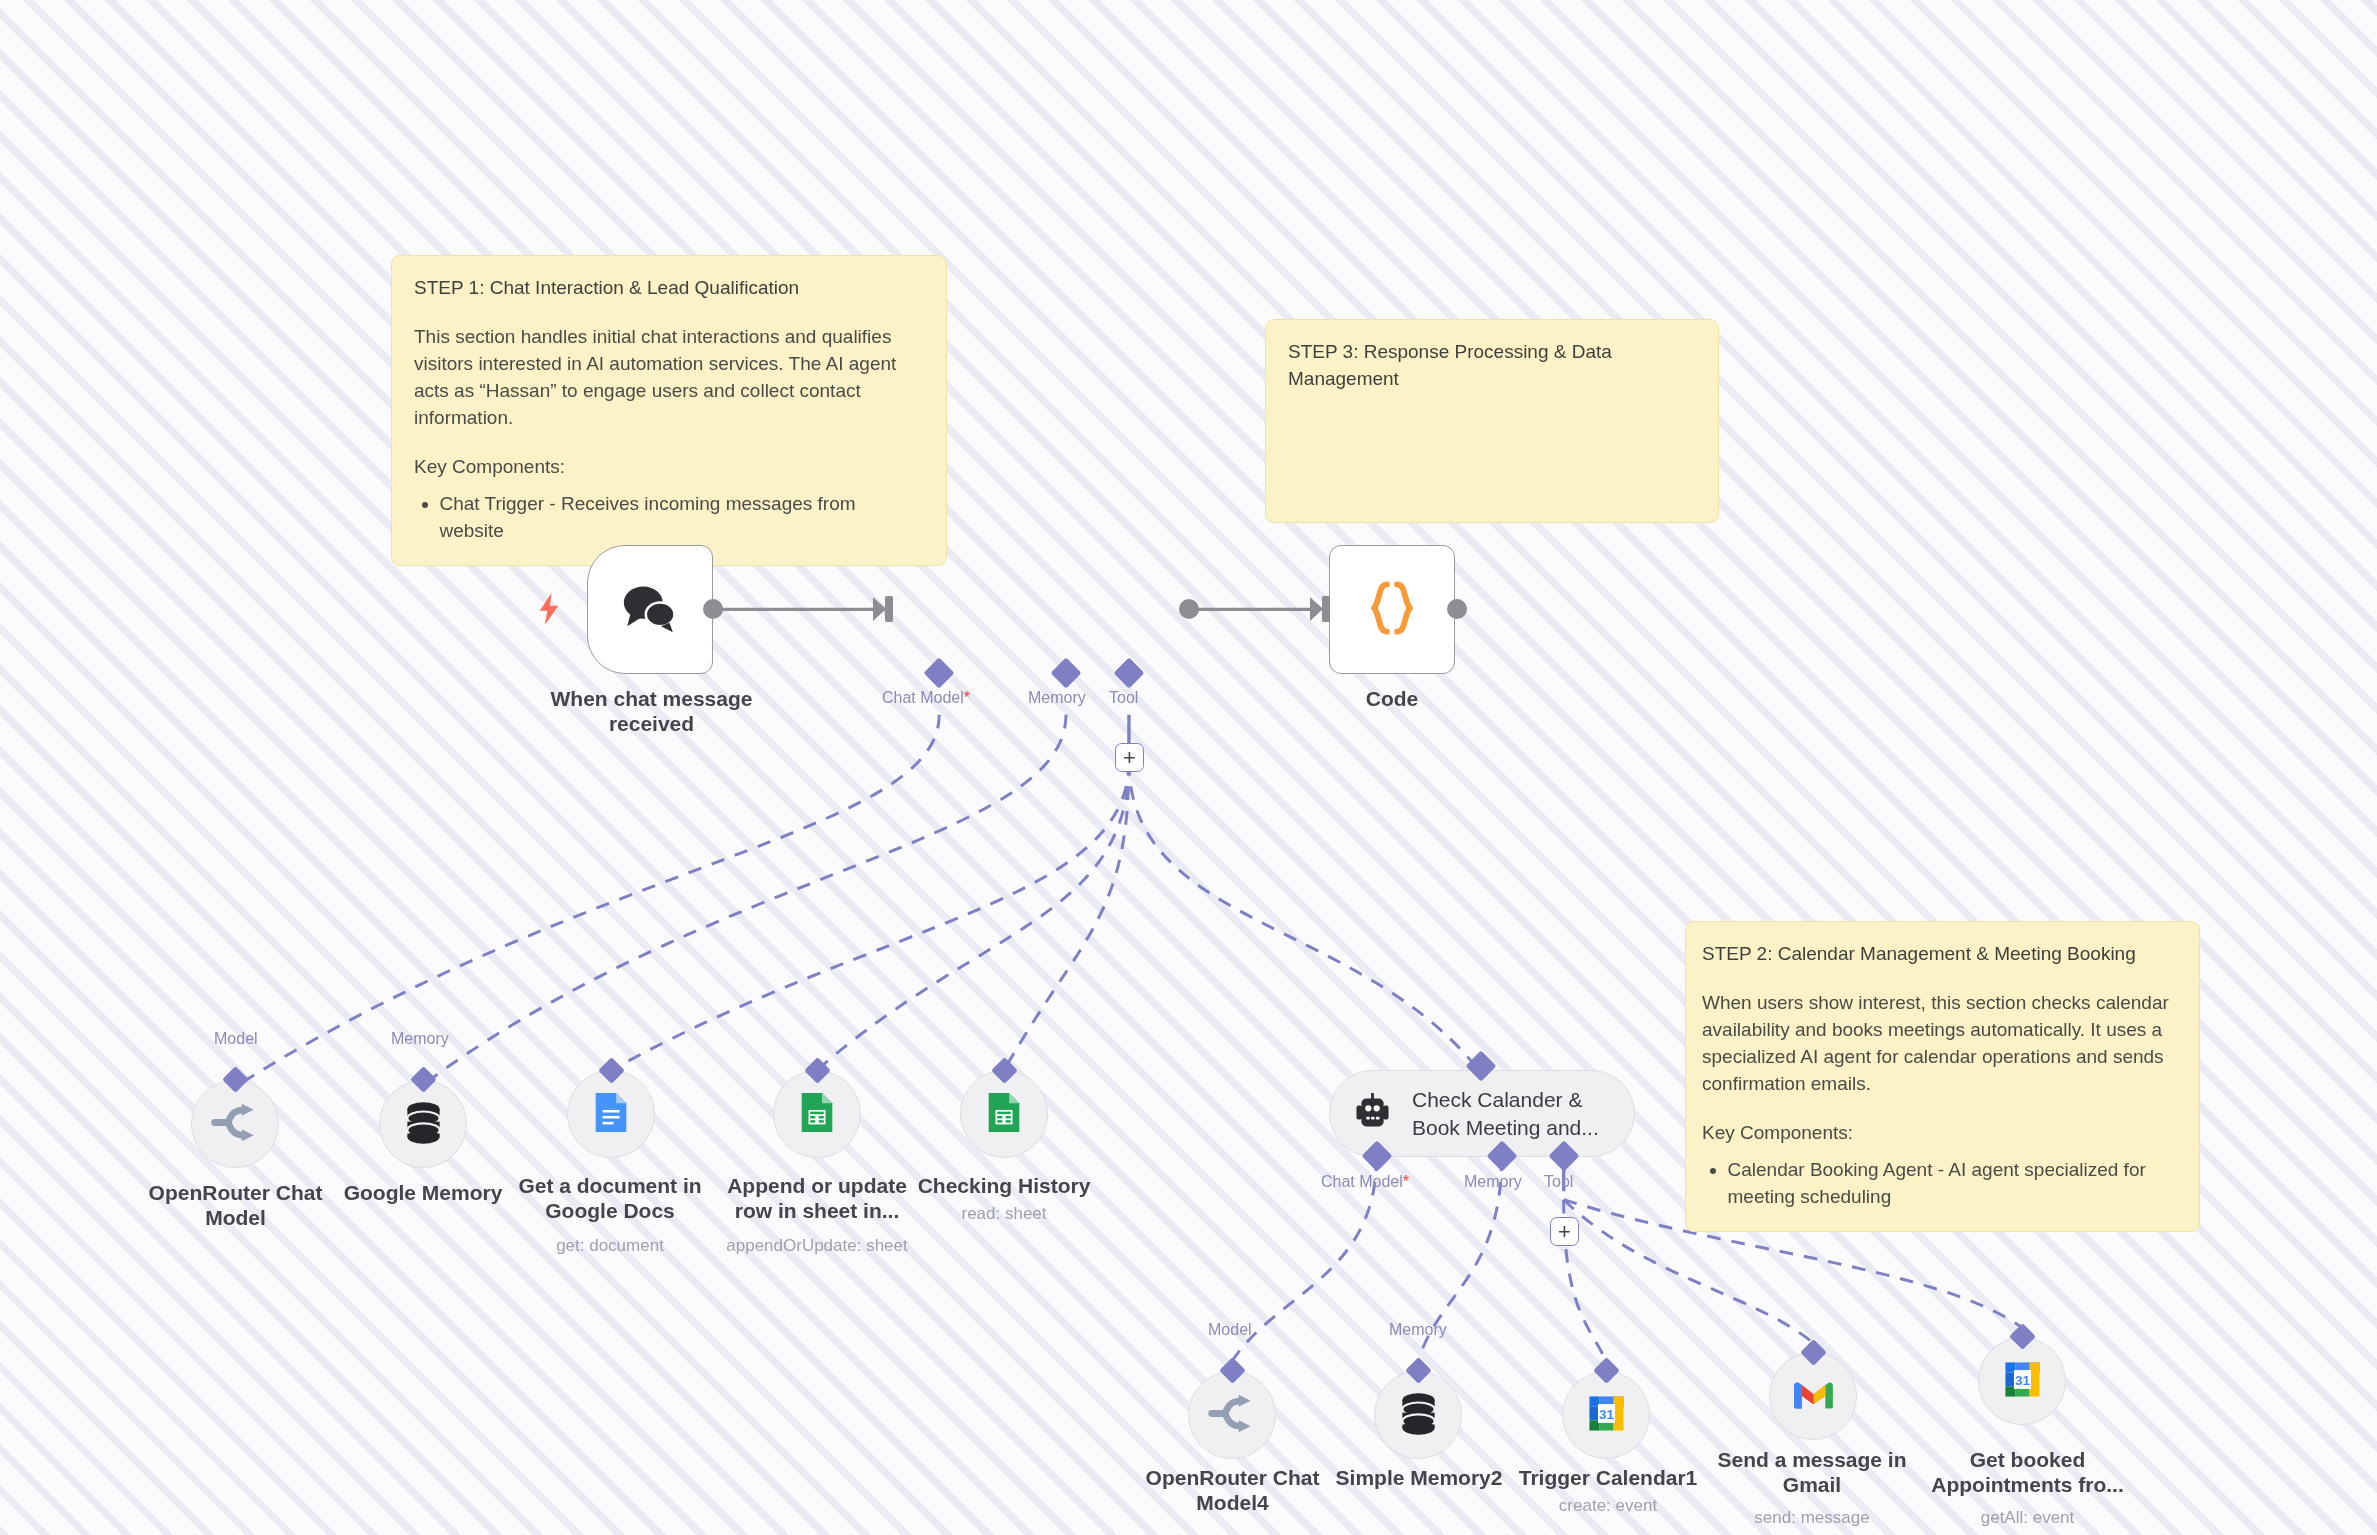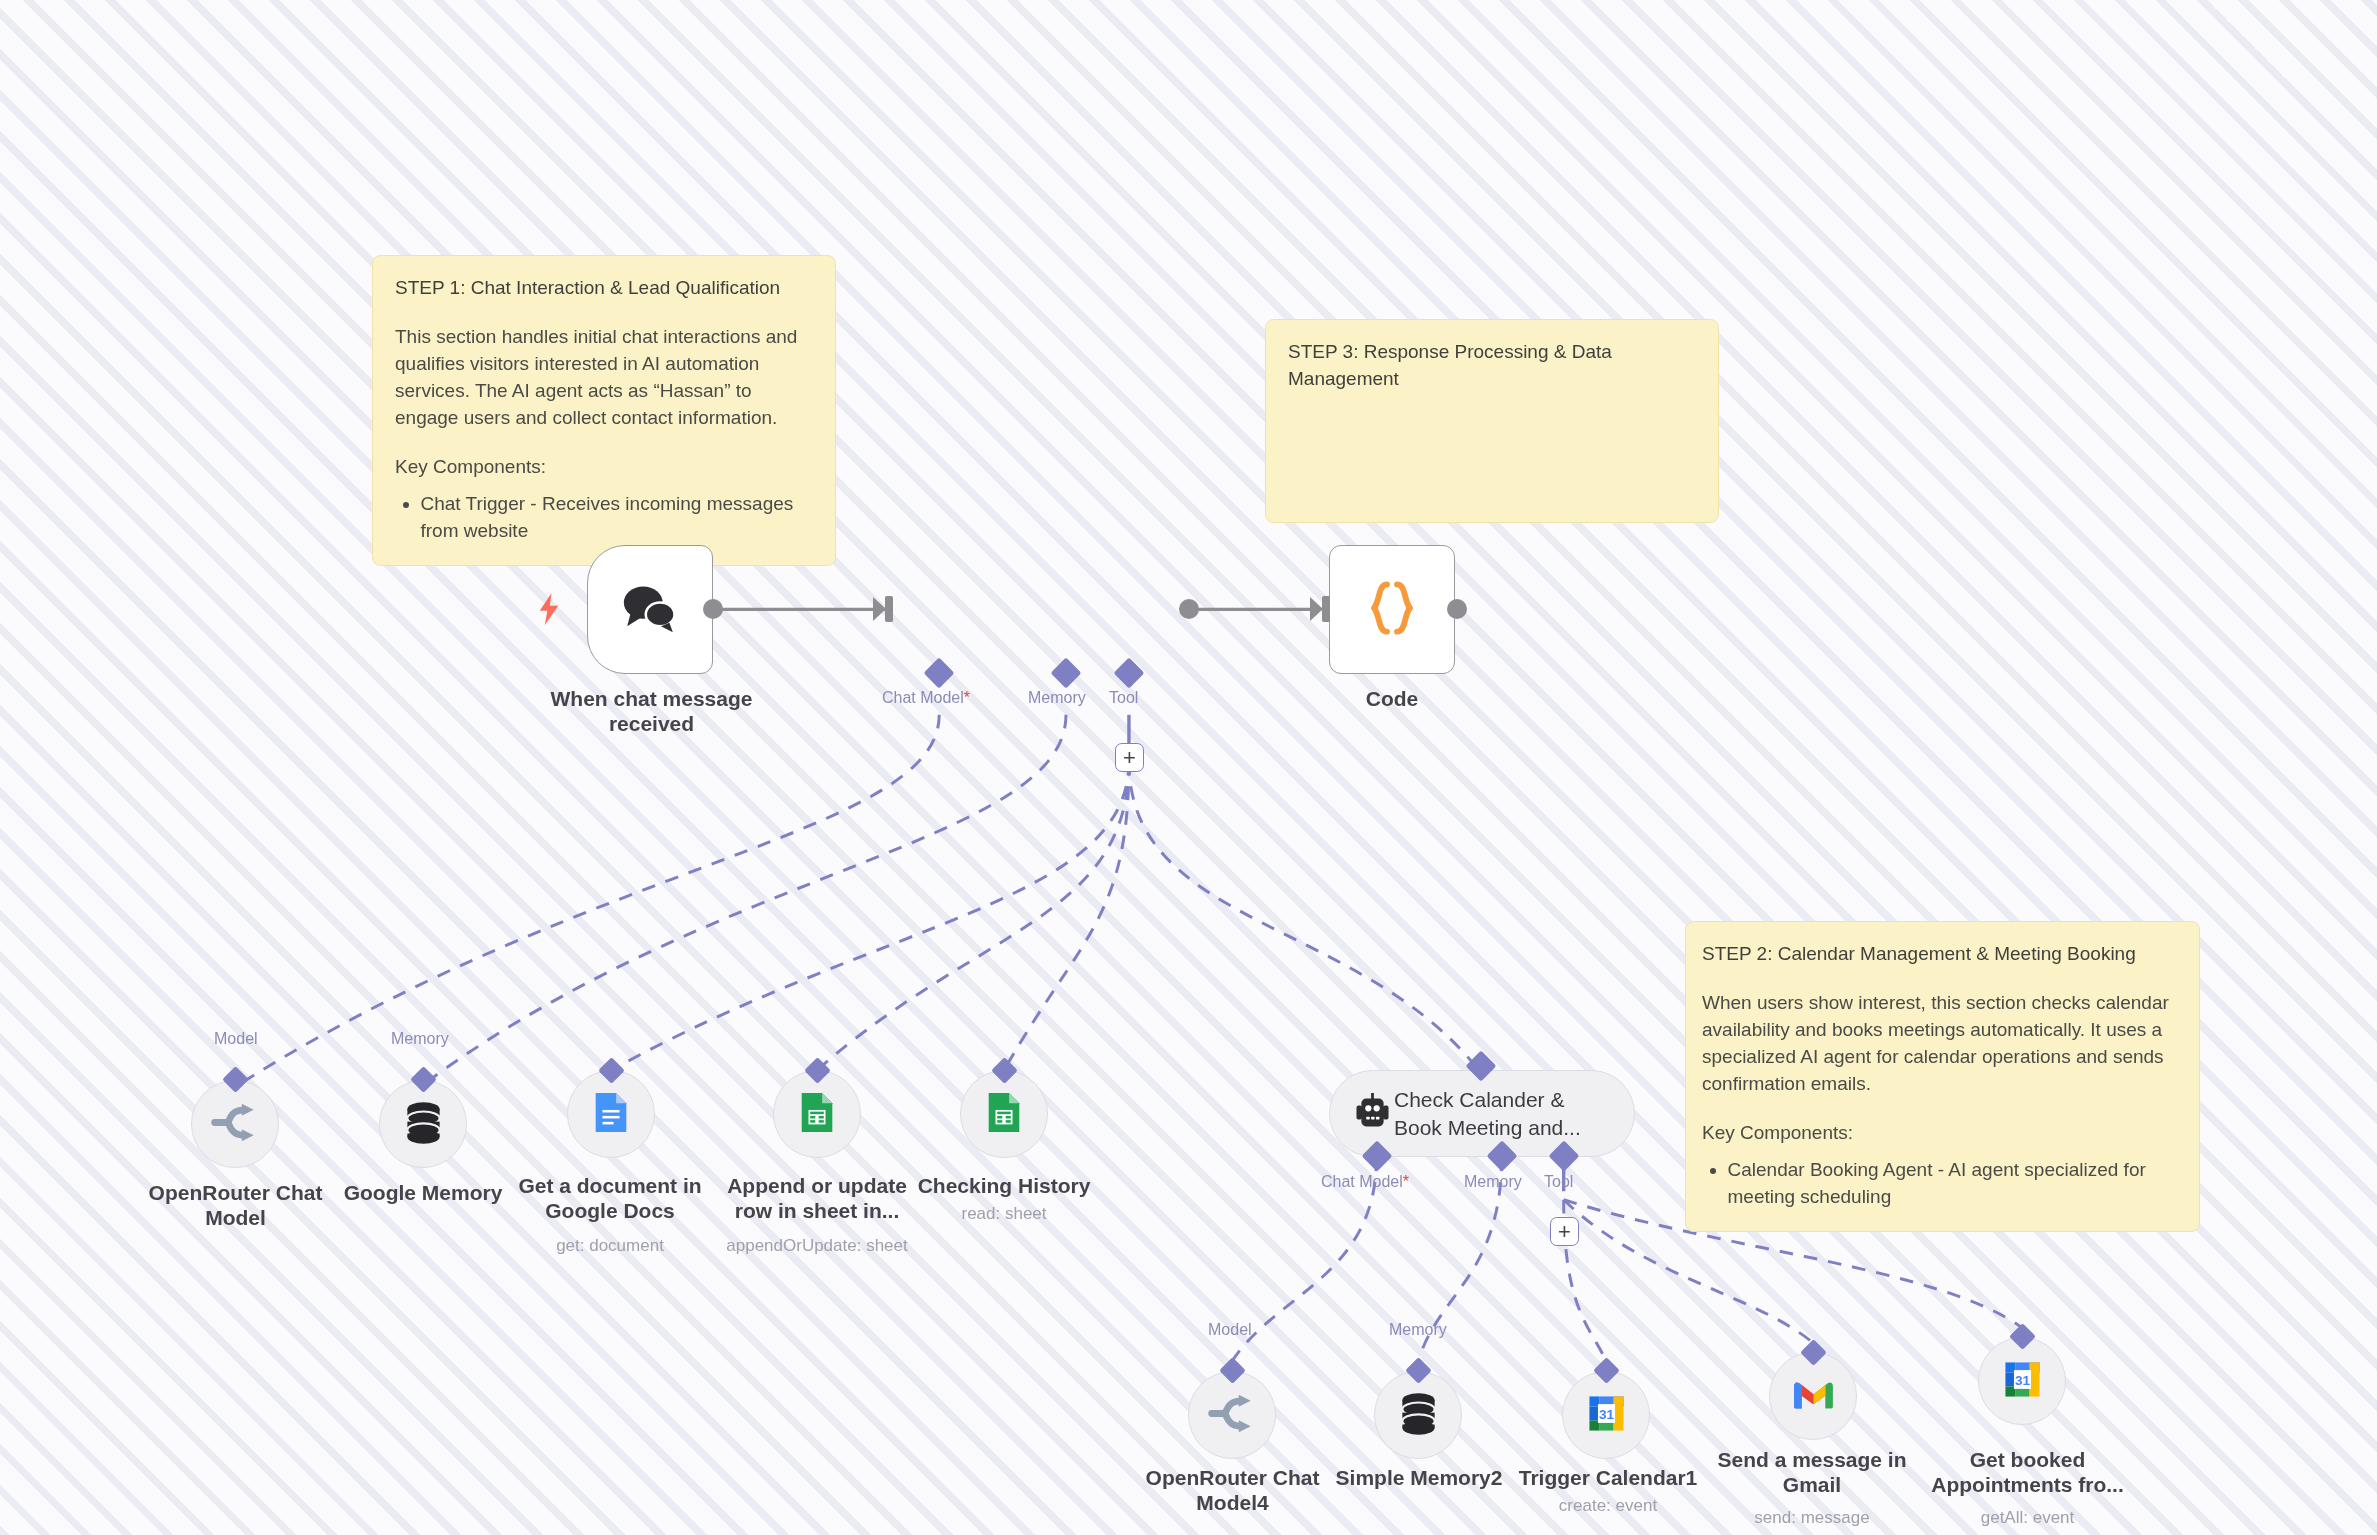--- a/index.html
+++ b/index.html
@@ -124,21 +124,21 @@
   
   .pillnode {
     position: absolute;
     background: #f0f0f3;
     border: 1.3px solid #dcdce3;
     border-radius: 51px;
     box-sizing: border-box;
     display: flex;
     align-items: center;
     padding-left: 22px;
-    gap: 1px;
+    gap: 19px;
     z-index: 5;
   }
   .pillnode .pill-title {
     font-size: 21px;
     color: #3b3b42;
     line-height: 1.3;
   }
 
   
   .diamond {
@@ -251,21 +251,21 @@
     <path d="M 1765 1360 C 1765 1500, 1690 1520, 1667 1600" fill="none" stroke="#7f7fc4" stroke-width="3.5" stroke-dasharray="16 13"></path>
 
     <path d="M 1838 1410 C 1838 1540, 1870 1560, 1888 1600" fill="none" stroke="#7f7fc4" stroke-width="3.5" stroke-dasharray="16 13"></path>
 
     <path d="M 1838 1410 C 1930 1500, 2060 1520, 2131 1578" fill="none" stroke="#7f7fc4" stroke-width="3.5" stroke-dasharray="16 13"></path>
 
     <path d="M 1838 1410 C 2030 1470, 2280 1490, 2376 1560" fill="none" stroke="#7f7fc4" stroke-width="3.5" stroke-dasharray="16 13"></path>
     <line x1="1838" y1="1360" x2="1838" y2="1400" stroke="#7f7fc4" stroke-width="4"></line>
   </svg>
 
-  <div class="sticky" style="left:372px; top:255px; width:464px;">
+  <div class="sticky" style="left:391px; top:255px; width:556px;">
     <div class="s-title">STEP 1: Chat Interaction &amp; Lead Qualification</div>
     <div class="s-body">This section handles initial chat interactions and qualifies visitors interested in AI automation services. The AI agent acts as “Hassan” to engage users and collect contact information.</div>
     <div class="s-key">Key Components:</div>
     <ul>
       <li>Chat Trigger - Receives incoming messages from website</li>
     </ul>
   </div>
 
   <div class="sticky" style="left:1265px; top:319px; width:454px; height:204px;">
     <div class="s-title">STEP 3: Response Processing &amp; Data Management</div>

